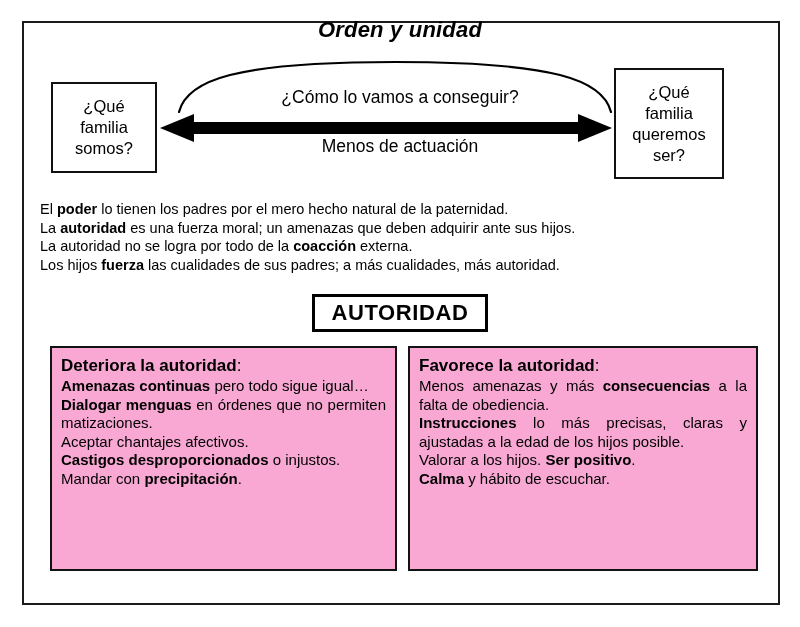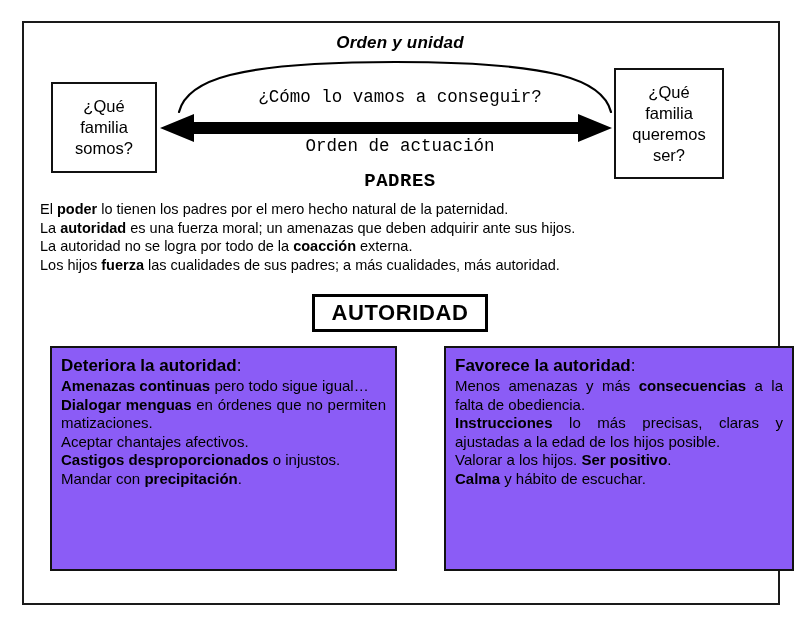--- a/index.html
+++ b/index.html
@@ -31,24 +31,24 @@
     height: 584px;
     border: 2px solid #1a1a1a;
     box-sizing: border-box;
     background: #ffffff;
   }
 
   
   .title-orden {
     position: absolute;
     left: 0;
-    top: 33px;
+    top: 17px;
     width: 800px;
     text-align: center;
-    font-size: 17px;
+    font-size: 22px;
     font-weight: bold;
     font-style: italic;
     letter-spacing: 0.2px;
   }
 
   
   .qbox {
     position: absolute;
     border: 2px solid #111111;
     box-sizing: border-box;
@@ -92,21 +92,20 @@
     width: 452px;
     height: 32px;
   }
 
   
   .center-label {
     position: absolute;
     width: 800px;
     text-align: center;
     font-size: 17.5px;
-    font-family: Liberation Mono, monospace;
   }
   .label-como { top: 87px; }
   .label-normas { top: 136px; }
   .label-padres {
     top: 170px;
     font-size: 19px;
     font-weight: bold;
     letter-spacing: 0.5px;
   }
 
@@ -140,31 +139,30 @@
     letter-spacing: 0.6px;
   }
 
   
   .bbox {
     position: absolute;
     top: 346px;
     height: 225px;
     border: 2px solid #121212;
     box-sizing: border-box;
-    background: #8b5cf6;
+    background: #f9a8d4;
     padding: 8px 9px 6px 9px;
   }
   .bbox-left {
     left: 50px;
     width: 347px;
   }
   .bbox-right {
     left: 408px;
     width: 350px;
-    margin-left: 36px;
   }
   .bbox-head {
     font-size: 17px;
     font-weight: bold;
     line-height: 20px;
     margin-bottom: 1px;
   }
   .bbox-head .colon { font-weight: normal; }
   .bbox-body {
     font-size: 15px;
@@ -205,22 +203,21 @@
 
   <svg class="arc-svg" viewBox="0 0 460 70">
     <path d="M 14 62 C 22 30, 70 12, 230 12 C 390 12, 438 30, 446 62" fill="none" stroke="#000000" stroke-width="2.2" stroke-linecap="round"></path>
   </svg>
 
   <svg class="arrow-svg" viewBox="0 0 452 32">
     <polygon points="0,16 34,2 34,10 418,10 418,2 452,16 418,30 418,22 34,22 34,30" fill="#000000"></polygon>
   </svg>
 
   <div class="center-label label-como">¿Cómo lo vamos a conseguir?</div>
-  <div class="center-label label-normas">Orden de actuación</div>
-  <div class="center-label label-padres">PADRES</div>
+  <div class="center-label label-normas">Menos de actuación</div>
 
   <div class="mid-para">
     <div>
       <span>El </span><b>poder</b><span> lo tienen los padres por el mero hecho natural de la paternidad.</span>
     </div>
     <div>
       <span>La </span><b>autoridad</b><span> es una fuerza moral; un amenazas que deben adquirir ante sus hijos.</span>
     </div>
     <div>
       <span>La autoridad no se logra por todo de la </span><b>coacción</b><span> externa.</span>

